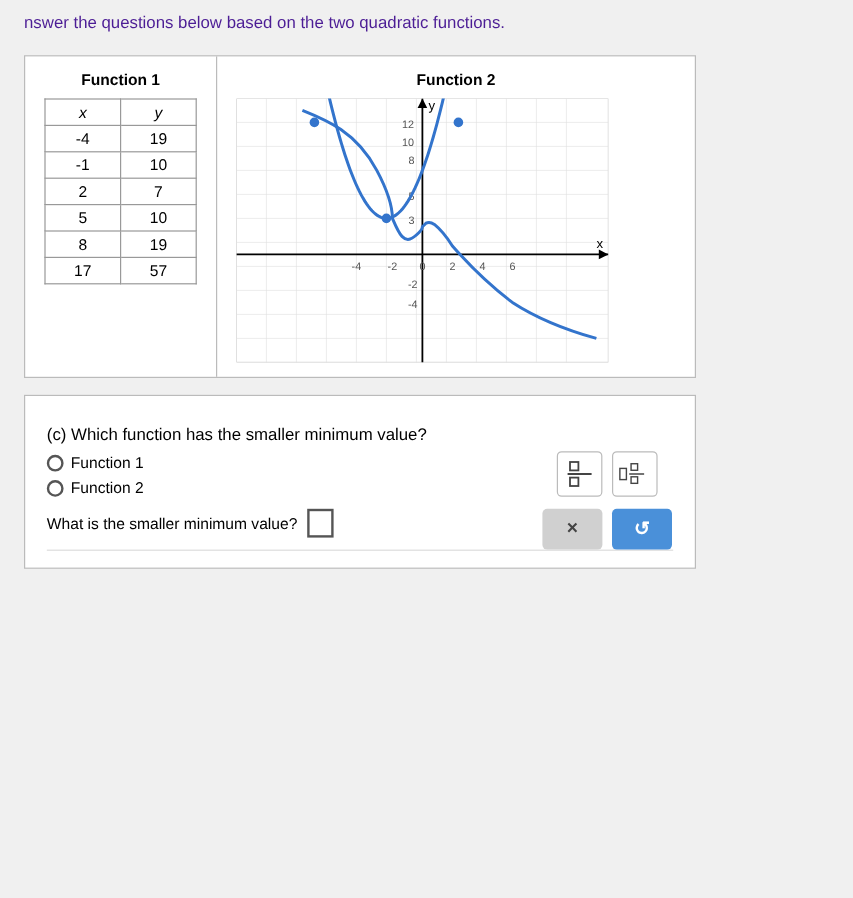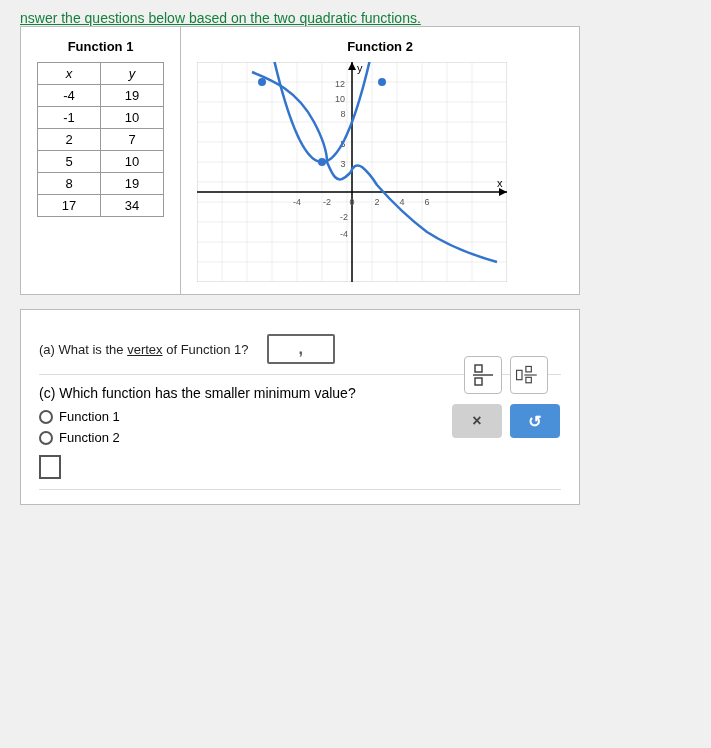--- a/index.html
+++ b/index.html
@@ -10,23 +10,22 @@
       width: 711px;
       min-height: 748px;
       display: flex;
       flex-direction: column;
       align-items: flex-start;
       padding: 10px 20px;
     }
 
     .intro-text {
       font-size: 14px;
-      color: #15803d;
-      margin-bottom: 0;
-      text-decoration: underline;
+      color: #4c1d95;
+      margin-bottom: 20px;
     }
 
     .functions-container {
       display: flex;
       gap: 0;
       border: 1px solid #bbb;
       background: #fff;
       margin-bottom: 14px;
       width: 560px;
     }
@@ -267,21 +266,21 @@
               <tr>
                 <td>5</td>
                 <td>10</td>
               </tr>
               <tr>
                 <td>8</td>
                 <td>19</td>
               </tr>
               <tr>
                 <td>17</td>
-                <td>34</td>
+                <td>57</td>
               </tr>
             </tbody>
         </table>
       </div>
 
       <div class="function2-panel">
         <div class="function2-title">Function 2</div>
         <div class="graph-area">
           <svg class="graph-svg" viewBox="0 0 310 220" xmlns="http://www.w3.org/2000/svg">
 
@@ -357,47 +356,36 @@
 
             <circle cx="65" cy="20" r="4" fill="#3374cc"></circle>
             <circle cx="185" cy="20" r="4" fill="#3374cc"></circle>
           </svg>
         </div>
       </div>
     </div>
 
     <div class="questions-panel">
 
-      <div class="question-row">
-        <span class="question-text">
-          <span>(a) What is the</span> <u>vertex</u> <span>of Function 1?</span>
-        </span>
-        <div class="answer-box">
-          <div style="display:inline-flex; align-items:center; border:2px solid #666; padding:2px 6px; gap:2px; border-radius:2px;">
-            <input type="text" style="width: 22px; height: 22px; border: none; outline: none; text-align: center; font-size: 13px;">
-            <span style="font-size:16px;font-weight:bold;color:#555;">,</span>
-            <input type="text" style="width: 22px; height: 22px; border: none; outline: none; text-align: center; font-size: 13px;">
-          </div>
-        </div>
-      </div>
 
 
       <div class="question-c-block">
         <div class="question-c-top">(c) Which function has the smaller minimum value?</div>
         <div class="radio-group">
           <label class="radio-option">
             <span class="radio-circle"></span>
             <span>Function 1</span>
           </label>
           <label class="radio-option">
             <span class="radio-circle"></span>
             <span>Function 2</span>
           </label>
         </div>
         <div class="smaller-min-row">
+          <span>What is the smaller minimum value?</span>
           <div class="small-input-box"></div>
         </div>
       </div>
 
     </div>
   </div>
 
   <div class="side-panel">
     <div class="fraction-tools">
       <button class="frac-btn">

